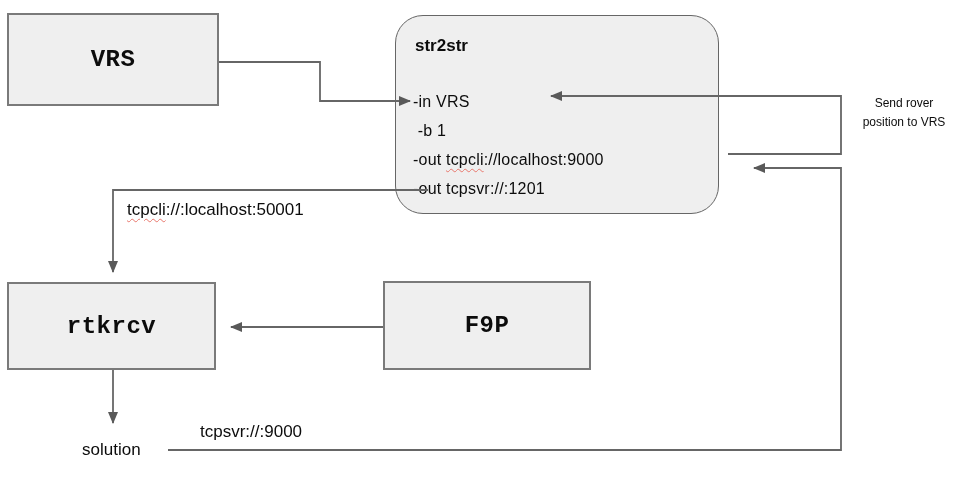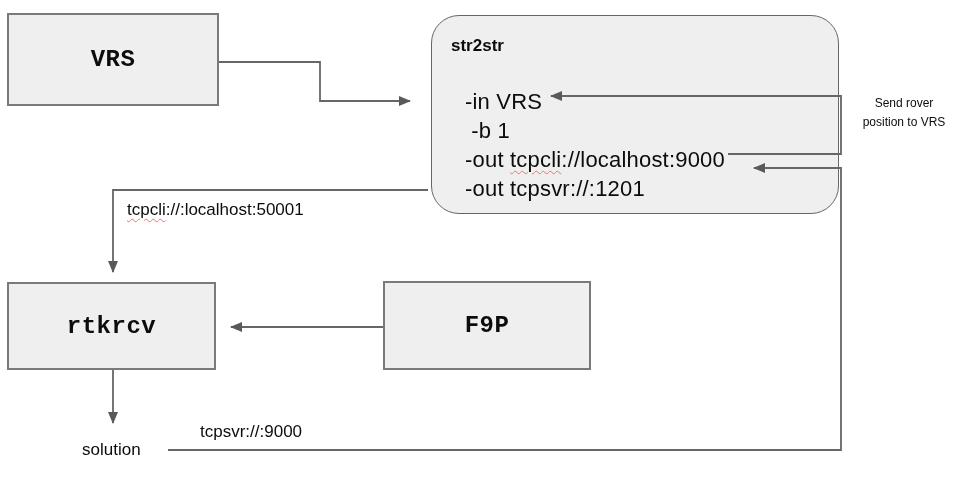--- a/index.html
+++ b/index.html
@@ -25,33 +25,33 @@
     background:var(--box-fill);
     border:2px solid var(--box-border);
     display:flex;align-items:center;justify-content:center;
     box-sizing:border-box;
   }
   .rect-box .box-label{
     font-size:24px;font-weight:bold;letter-spacing:0.5px;font-family:Liberation Mono, monospace;
   }
   #str2str-box{
     position:absolute;
-    left:431px;top:15px;width:408px;height:199px;
+    left:395px;top:15px;width:324px;height:199px;
     background:var(--box-fill);
     border:1.5px solid var(--rounded-border);
     border-radius:28px;
     box-sizing:border-box;
   }
   #str2str-title{
     position:absolute;left:19px;top:20px;
     font-size:17px;font-weight:bold;
   }
   #str2str-body{
     position:absolute;left:17px;top:71px;
-    font-size:22px;line-height:29px;letter-spacing:0.2px;margin-left:16px;
+    font-size:16px;line-height:29px;letter-spacing:0.2px;
   }
   .cmd-line{white-space:pre;}
   .squiggle{
     text-decoration:underline;
     text-decoration-style:wavy;
     text-decoration-color:var(--squiggle);
     text-decoration-thickness:1px;
     text-underline-offset:3px;
   }
   .small-label{

